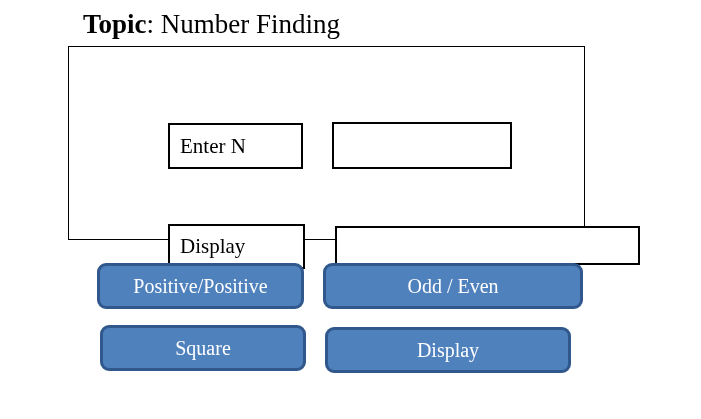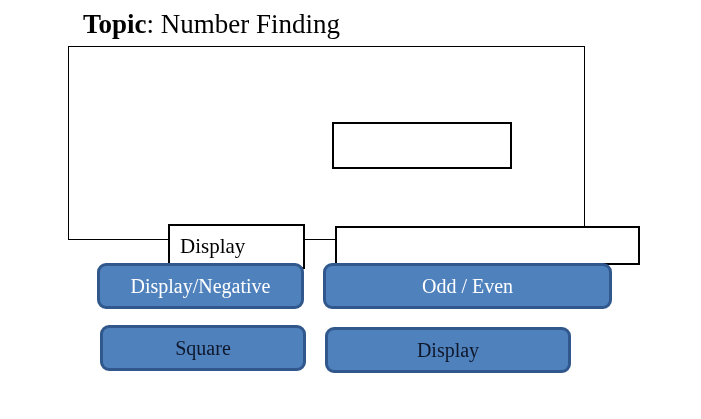--- a/index.html
+++ b/index.html
@@ -70,41 +70,44 @@
     box-sizing: border-box;
     display: flex;
     align-items: center;
     justify-content: center;
     font-family: "Liberation Serif", "DejaVu Serif", serif;
     font-size: 20px;
     cursor: pointer;
     padding: 0;
   }
   .btn--white-text { color: #ffffff; }
-  .btn--black-text { color: #0f172a; }
+  .btn--black-text { color: #ffffff; }
   .btn-pos-neg  { left: 97px;  top: 263px; width: 207px; height: 46px; }
-  .btn-odd-even { left: 323px; top: 263px; width: 289px; height: 46px; }
+  .btn-odd-even { left: 323px; top: 263px; width: 260px; height: 46px; }
   .btn-square   { left: 100px; top: 325px; width: 206px; height: 46px; }
   .btn-display  { left: 325px; top: 327px; width: 246px; height: 46px; }
 </style>
 </head>
 <body>
 
 <div class="page-title"><span class="bold">Topic</span><span>: Number Finding</span></div>
 
 <div class="form-panel">
+  <div class="label-box label-enter-n">
+    <span>Enter N</span>
+  </div>
 
   <input type="text" class="field field-n" value="" style="">
 
   <div class="label-box label-display">
     <span>Display</span>
   </div>
 
   <input type="text" class="field field-display" value="" style="">
 </div>
 
-<button class="btn btn--white-text btn-pos-neg">Display/Negative</button>
+<button class="btn btn--white-text btn-pos-neg">Positive/Positive</button>
 
 <button class="btn btn--white-text btn-odd-even">Odd / Even</button>
 
 <button class="btn btn--black-text btn-square">Square</button>
 
 <button class="btn btn--black-text btn-display">Display</button>
 
 </body></html>

